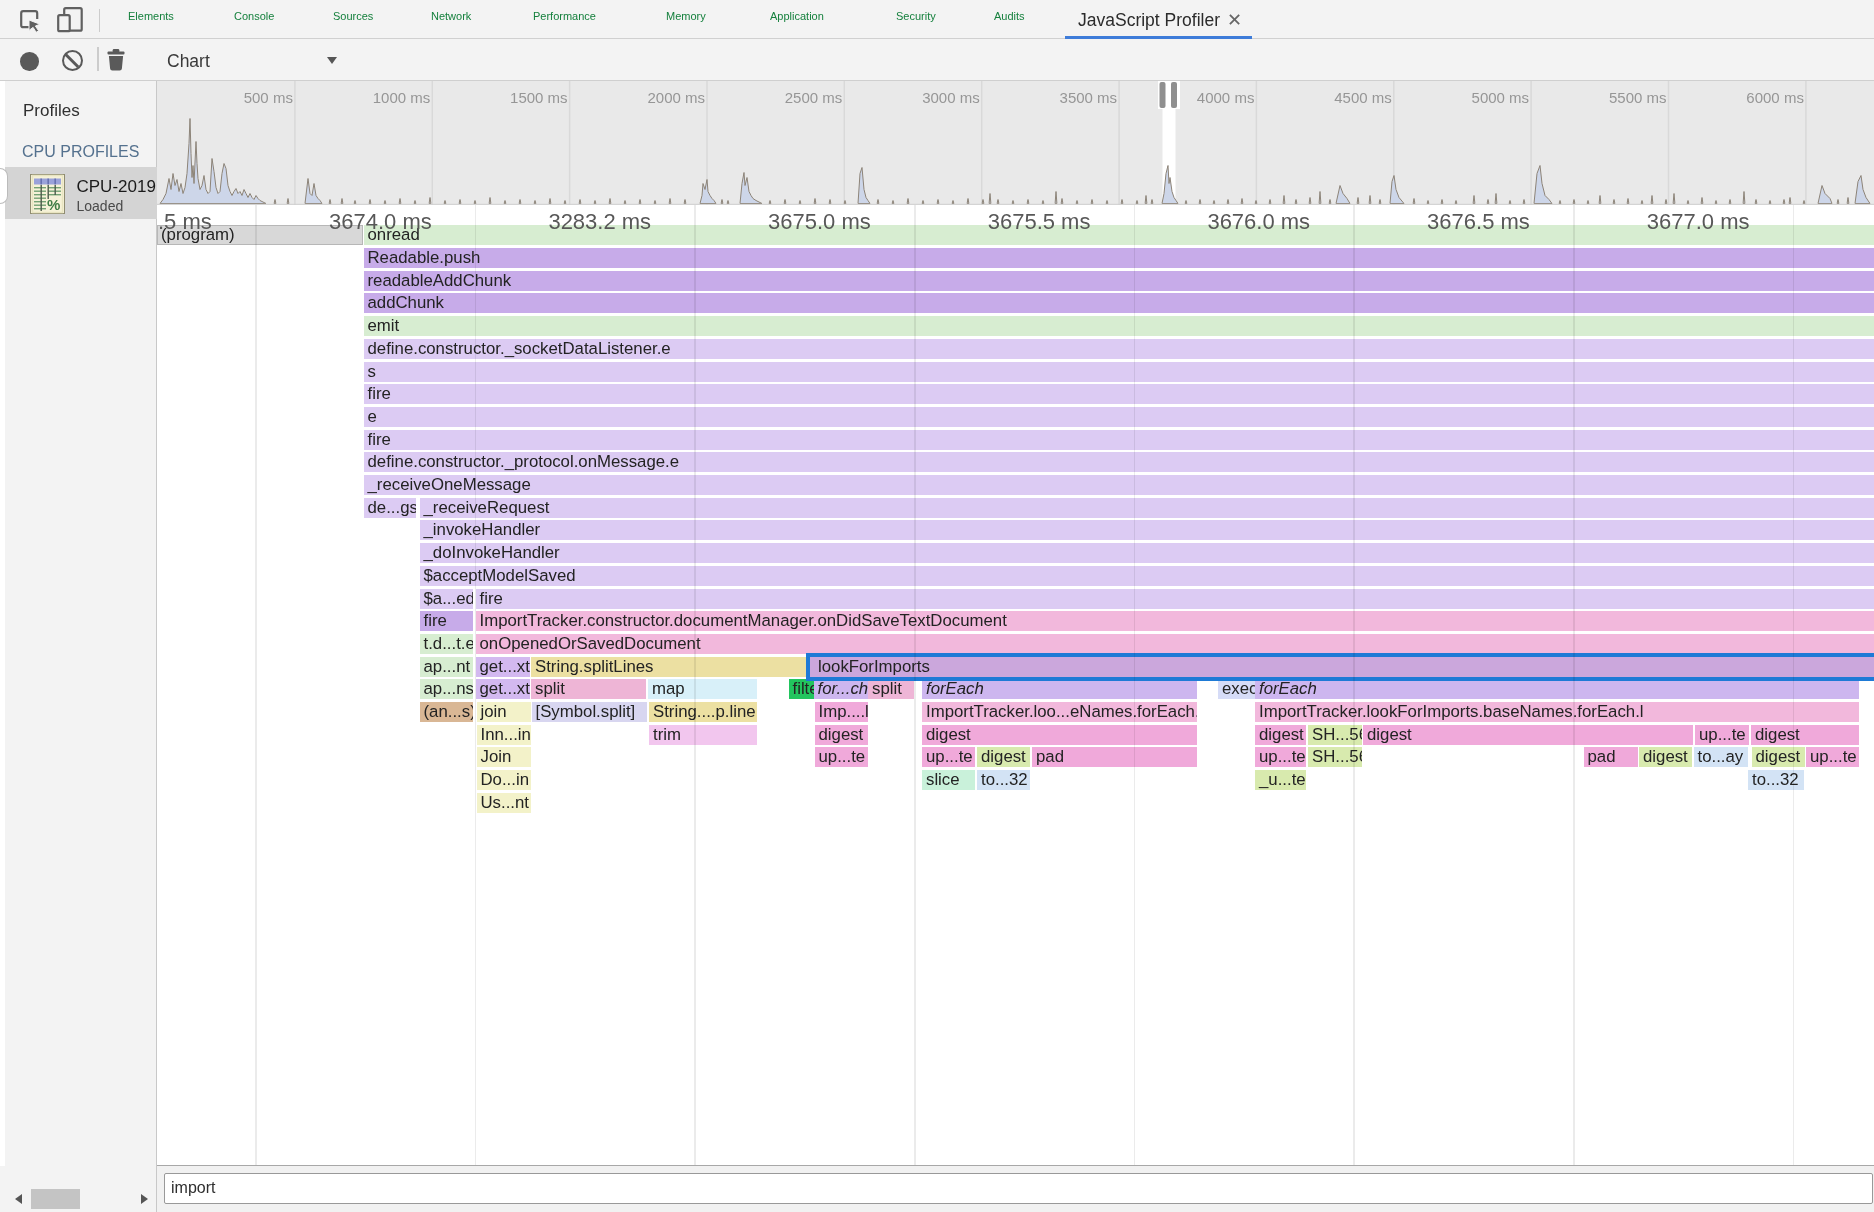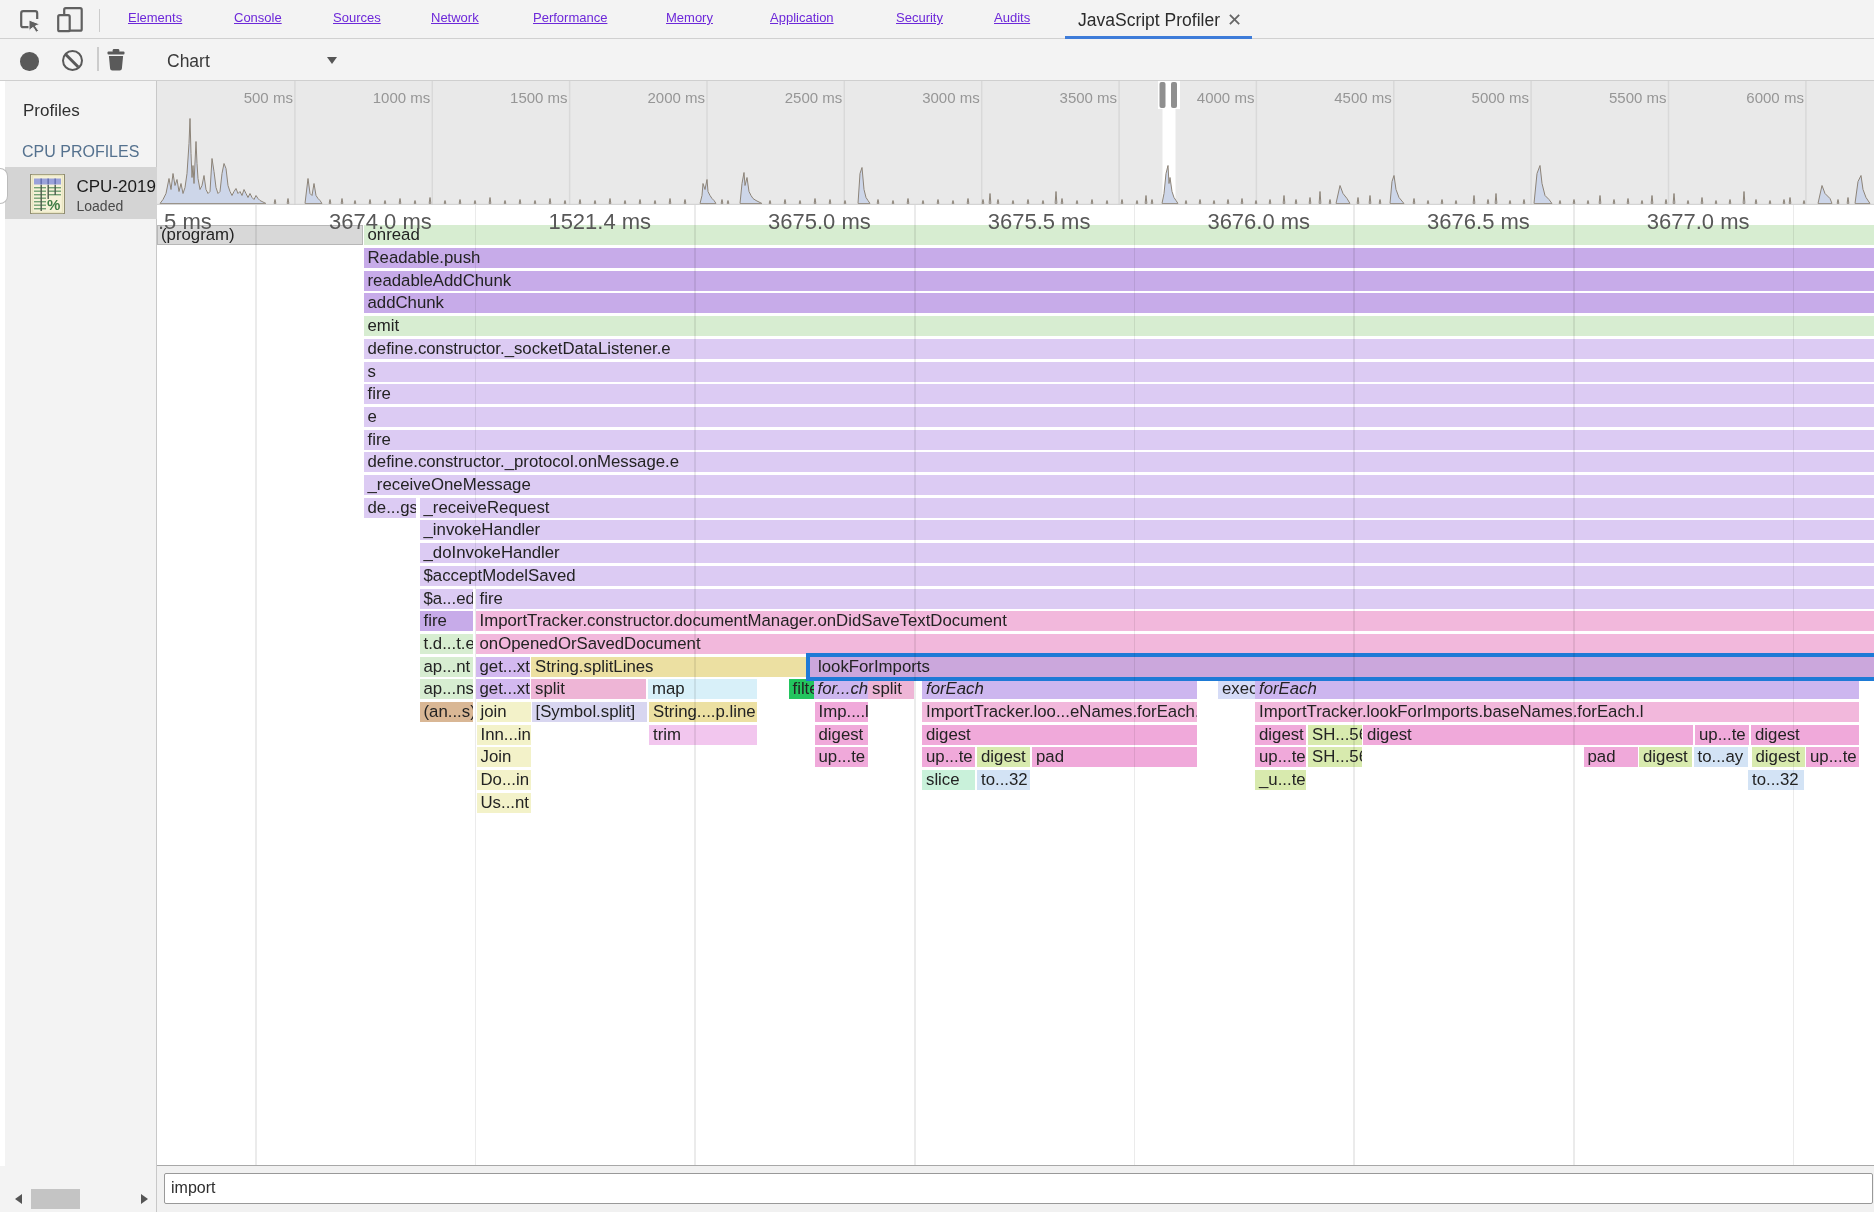--- a/index.html
+++ b/index.html
@@ -1,19 +1,19 @@
 <!DOCTYPE html>
 <html><head><meta charset="utf-8"><style>
 * { margin:0; padding:0; box-sizing:border-box; }
 body { font-family:"Liberation Sans", sans-serif; }
 #app { position:relative; width:1874px; height:1212px; background:#fff; overflow:hidden; }
 
 
 #tabsbar { position:absolute; left:0; top:0; width:1874px; height:39px; background:#f3f3f3; border-bottom:1.5px solid #d0d0d0; }
-.tab { position:absolute; top:10px; font-size:13px; color:#6d28d9;text-decoration:underline; }
+.tab { position:absolute; top:10px; font-size:11px; color:#15803d; }
 #jstab { position:absolute; left:1078px; top:10px; font-size:17.5px; color:#2b2b2b; }
 #tabx { position:absolute; left:1227px; top:9px; font-size:18px; color:#666; }
 #tabline { position:absolute; left:1065px; top:35.5px; width:187px; height:3.5px; background:#3e7cd9; }
 .sep1 { position:absolute; top:8.5px; width:1.5px; height:23px; background:#ccc; }
 #toolbar2 { position:absolute; left:0; top:39px; width:1874px; height:41.5px; background:#f3f3f3; border-bottom:1.5px solid #cfcfcf; }
 #rec { position:absolute; left:20px; top:13px; width:18.5px; height:18.5px; border-radius:50%; background:#595959; }
 #clear { position:absolute; left:62px; top:11px; width:21px; height:21px; border-radius:50%; border:2.8px solid #595959; }
 #clear::before { content:""; position:absolute; left:-1px; top:6.6px; width:17.6px; height:2.8px; background:#595959; transform:rotate(45deg); }
 .sep2 { position:absolute; top:8px; width:1.5px; height:24px; background:#ccc; }
 #chartlbl { position:absolute; left:167px; top:12px; font-size:17.5px; color:#3a3a3a; }
@@ -254,21 +254,21 @@
 <div class="vgrid" style="left:98.0px"></div>
 <div class="vgrid" style="left:317.7px"></div>
 <div class="vgrid" style="left:537.4px"></div>
 <div class="vgrid" style="left:757.0px"></div>
 <div class="vgrid" style="left:976.7px"></div>
 <div class="vgrid" style="left:1196.4px"></div>
 <div class="vgrid" style="left:1416.1px"></div>
 <div class="vgrid" style="left:1635.8px"></div>
 <div class="rlabel" style="left:-48.0px">3673.5 ms</div>
 <div class="rlabel" style="left:172px">3674.0 ms</div>
-<div class="rlabel" style="left:391.4px">1521.4 ms</div>
+<div class="rlabel" style="left:391.4px">3283.2 ms</div>
 <div class="rlabel" style="left:611.0px">3675.0 ms</div>
 <div class="rlabel" style="left:830.7px">3675.5 ms</div>
 <div class="rlabel" style="left:1050.4px">3676.0 ms</div>
 <div class="rlabel" style="left:1270.1px">3676.5 ms</div>
 <div class="rlabel" style="left:1489.8px">3677.0 ms</div>
   </div>
   <div id="bottomstrip"></div>
   <div id="search">import</div>
 </div>
 

